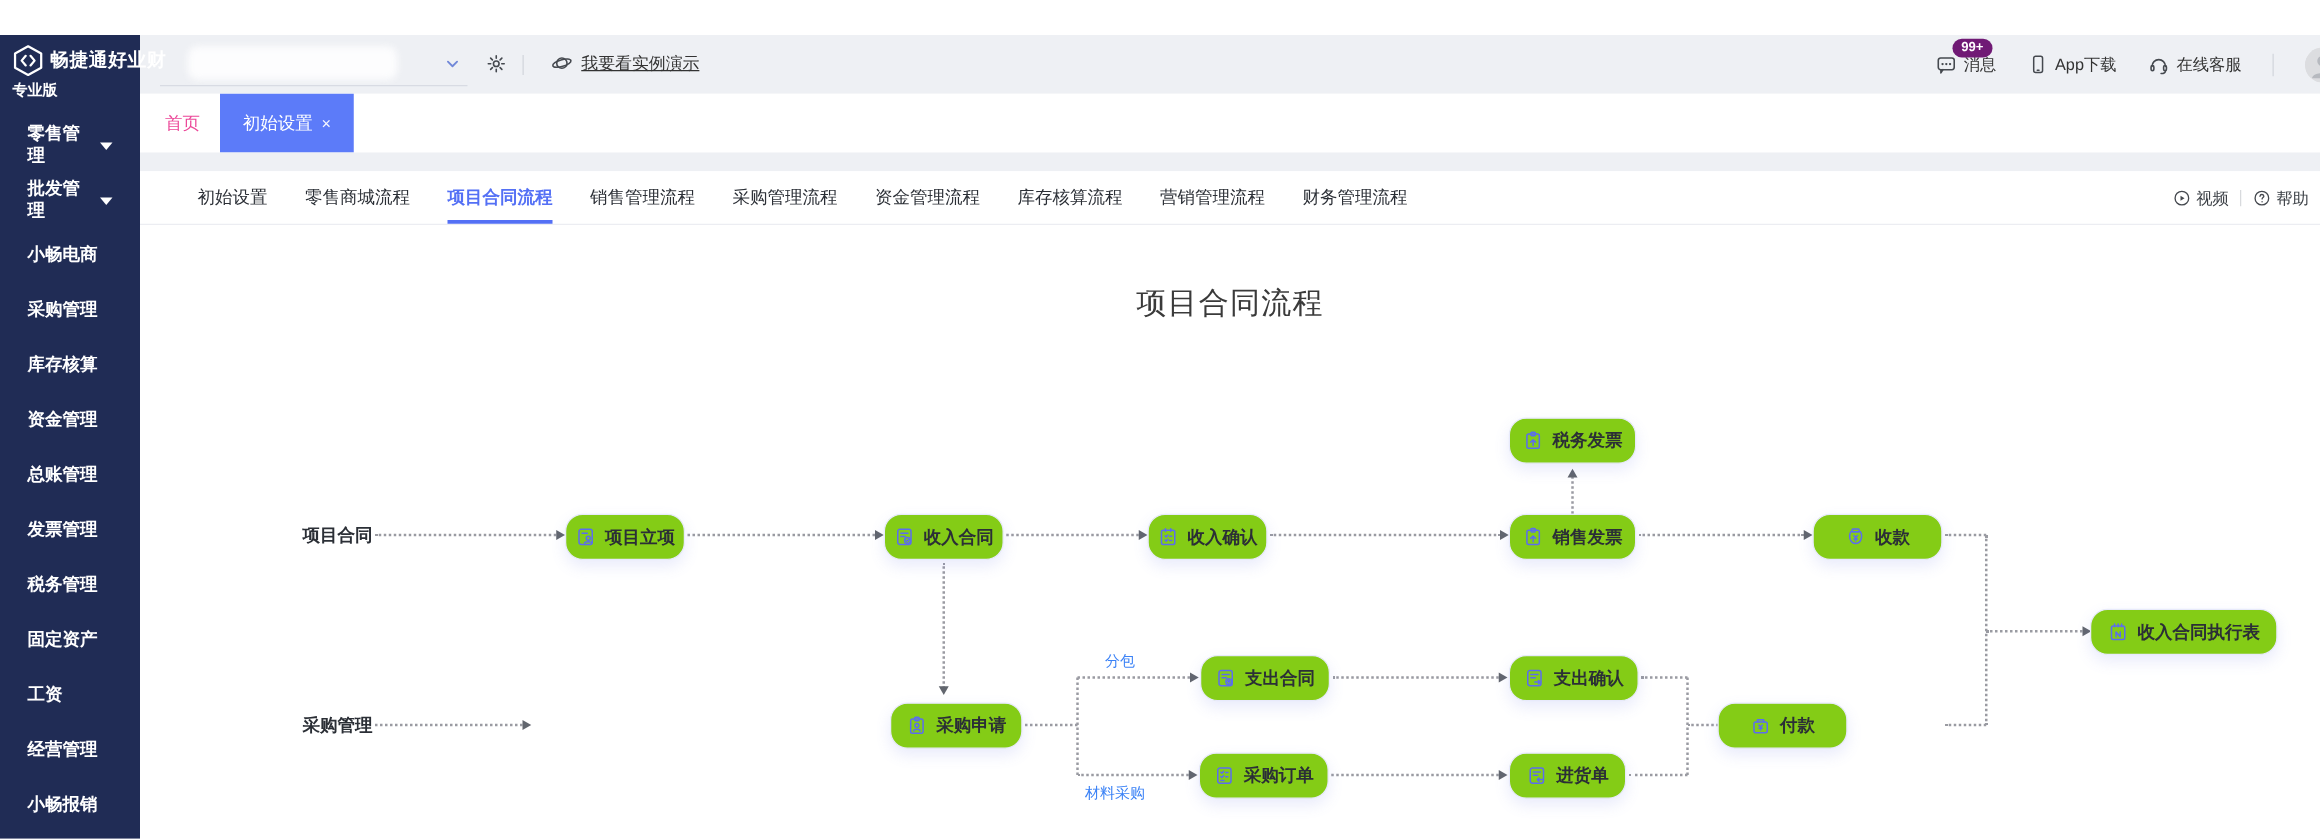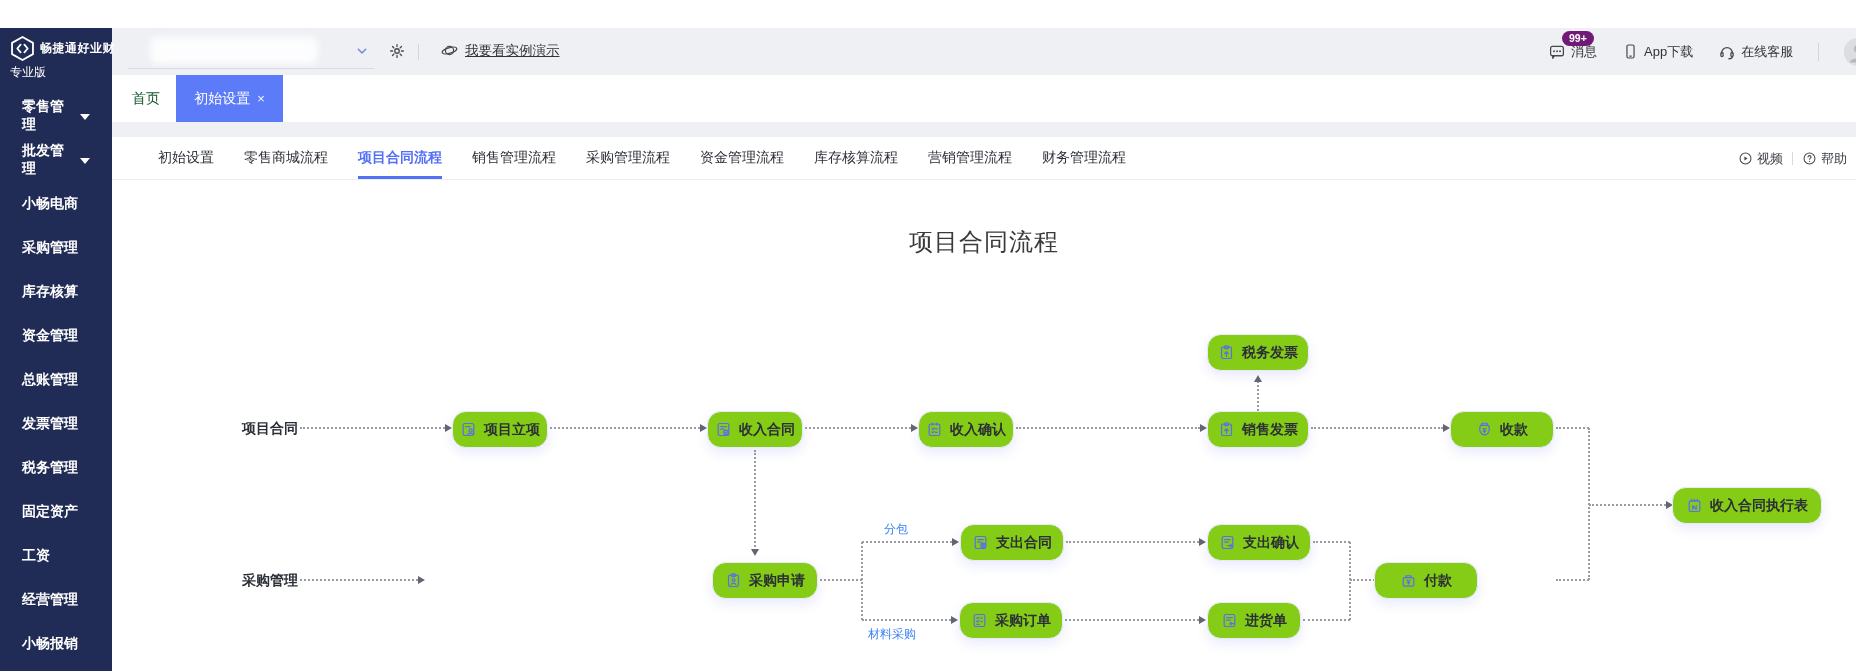--- a/index.html
+++ b/index.html
@@ -4,22 +4,22 @@
 <style>
   html,body{margin:0;padding:0;}
   body{width:1856px;height:671px;position:relative;overflow:hidden;background:#fff;
        font-family:"Liberation Sans","DejaVu Sans",sans-serif;color:#333;}
   .abs{position:absolute;}
   
   .top-strip{left:0;top:0;width:1856px;height:28px;background:#ffffff;}
   
   .sidebar{left:0;top:28px;width:112px;height:643px;background:#202c55;z-index:5;}
   .logo-row{position:absolute;left:9px;top:7px;display:flex;align-items:center;gap:4px;}
-  .app-name{color:#fff;font-size:12px;font-weight:600;white-space:nowrap;letter-spacing:.5px;}
-  .edition{position:absolute;left:10px;top:36px;color:#fff;font-size:12px;font-weight:400;}
+  .app-name{color:#fff;font-size:15px;font-weight:600;white-space:nowrap;letter-spacing:.5px;}
+  .edition{position:absolute;left:10px;top:36px;color:#fff;font-size:12px;font-weight:700;}
   .menu{position:absolute;left:0;top:66px;width:90px;}
   .menu-item{height:44px;display:flex;align-items:center;gap:7px;padding-left:22px;
              color:#fff;font-size:14px;font-weight:600;cursor:pointer;}
   .caret{width:0;height:0;border-left:5px solid transparent;border-right:5px solid transparent;
          border-top:6px solid #ffffff;margin-top:2px;}
   
   .header{left:112px;top:28px;width:1744px;height:47px;background:#eef0f4;}
   .blur-patch{position:absolute;left:38px;top:9px;width:168px;height:27px;border-radius:8px;
               background:rgba(253,253,254,.96);filter:blur(3px);}
   .input-line{position:absolute;left:16px;top:40px;width:246px;border-bottom:1px solid #d8dbe3;}
@@ -31,21 +31,21 @@
   .demo span{font-size:13.5px;color:#333;}
   .hdr-right{position:absolute;left:1436px;top:0;height:47px;display:flex;align-items:center;gap:25px;}
   .hr-item{display:flex;align-items:center;gap:5px;font-size:13px;color:#333;cursor:pointer;position:relative;white-space:nowrap;}
   .badge{position:absolute;top:-12px;left:14px;background:#701a75;color:#fff;font-size:10.5px;
          font-weight:700;padding:1.5px 7px;border-radius:9px;line-height:1.2;}
   .hdr-vdiv{width:1px;height:18px;background:#d2d5dc;}
   .avatar{width:28px;height:28px;border-radius:50%;background:#dcddE0;overflow:hidden;flex:0 0 28px;}
   
   .tabstrip{left:112px;top:75px;width:1744px;height:47px;background:#ffffff;}
   .tab-home{position:absolute;left:20px;top:0;height:47px;display:flex;align-items:center;
-            font-size:14px;color:#14532d;cursor:pointer;}
+            font-size:14px;color:#ec4899;cursor:pointer;}
   .tab-active{position:absolute;left:64px;top:0;height:47px;width:107px;background:#5c7bf9;
               color:#fff;font-size:14px;display:flex;align-items:center;justify-content:center;gap:7px;cursor:pointer;}
   .tab-close{font-size:13px;line-height:1;cursor:pointer;opacity:.95;}
   .gray-band{left:112px;top:122px;width:1744px;height:15px;background:#eef0f4;}
   
   .navrow{left:112px;top:137px;width:1744px;height:43px;background:#fff;border-bottom:1px solid #ecedf2;box-sizing:border-box;}
   .nav-items{display:flex;align-items:stretch;height:100%;padding-left:46px;gap:30px;}
   .nav-item{display:flex;align-items:center;font-size:14px;color:#2b2f36;cursor:pointer;box-sizing:border-box;}
   .nav-item.active{color:#5470f5;font-weight:600;border-bottom:3px solid #5470f5;padding-top:3px;}
   .nav-right{position:absolute;right:9px;top:0;height:43px;display:flex;align-items:center;gap:9px;

